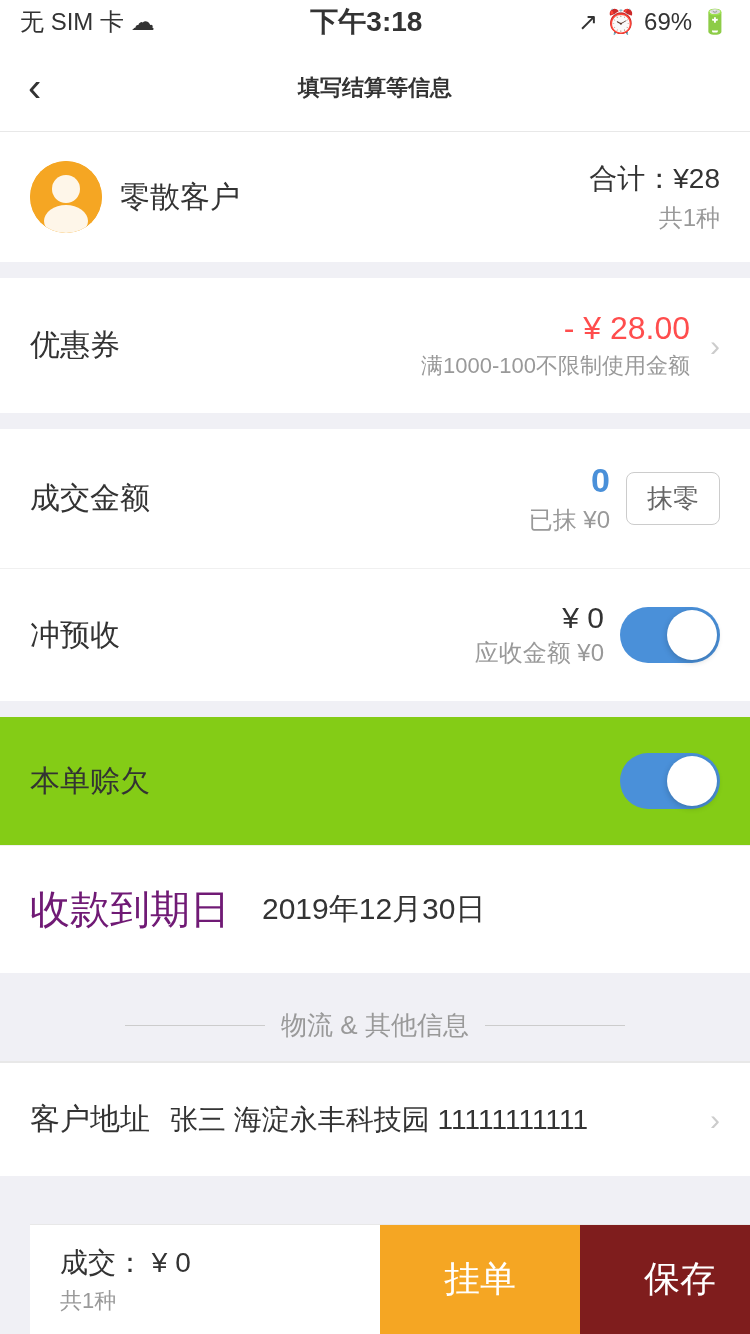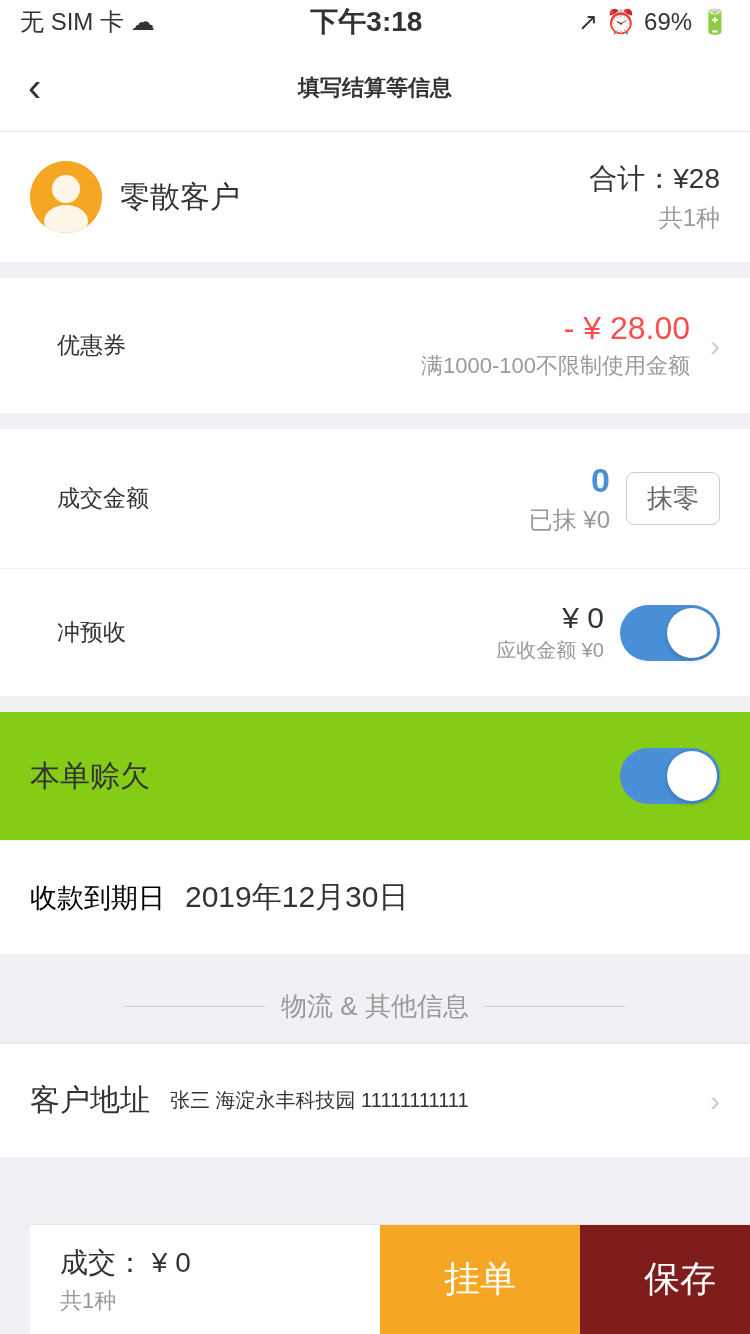--- a/index.html
+++ b/index.html
@@ -134,23 +134,22 @@
       display: flex;
       align-items: center;
       justify-content: space-between;
       padding: 32px 30px;
       border-bottom: 1px solid #f0f0f0;
     }
     .row:last-child {
       border-bottom: none;
     }
     .row-label {
-      font-size: 23px;
-      color: #333;
-      margin-left: 27px;
+      font-size: 30px;
+      color: #333;
     }
     .row-right {
       display: flex;
       align-items: center;
       gap: 16px;
     }
     .row-value-area {
       text-align: right;
     }
     .discount-value {
@@ -210,21 +209,21 @@
       right: 3px;
       box-shadow: 0 2px 6px rgba(0,0,0,0.2);
     }
 
     
     .chong-value {
       font-size: 30px;
       color: #333;
     }
     .chong-sub {
-      font-size: 20px;
+      font-size: 24px;
       color: #999;
       margin-top: 2px;
     }
 
     
     .section-label {
       background: #f0f0f5;
       height: 72px;
       display: flex;
       align-items: center;
@@ -262,23 +261,23 @@
     }
 
     
     .duedate-row {
       background: #fff;
       display: flex;
       align-items: center;
       padding: 36px 30px;
     }
     .duedate-label {
-      font-size: 27px;
-      color: #000000;
-      margin-right: 20px;
+      font-size: 40px;
+      color: #701a75;
+      margin-right: 32px;
     }
     .duedate-value {
       font-size: 30px;
       color: #333;
     }
 
     
     .address-row {
       background: #fff;
       display: flex;
@@ -286,21 +285,21 @@
       justify-content: space-between;
       padding: 36px 30px;
     }
     .address-label {
       font-size: 30px;
       color: #333;
       margin-right: 20px;
       flex-shrink: 0;
     }
     .address-value {
-      font-size: 20px;
+      font-size: 28px;
       color: #333;
       flex: 1;
     }
 
     
     .bottom-bar {
       position: fixed;
       bottom: 0;
       left: 0;
       width: 750px;

